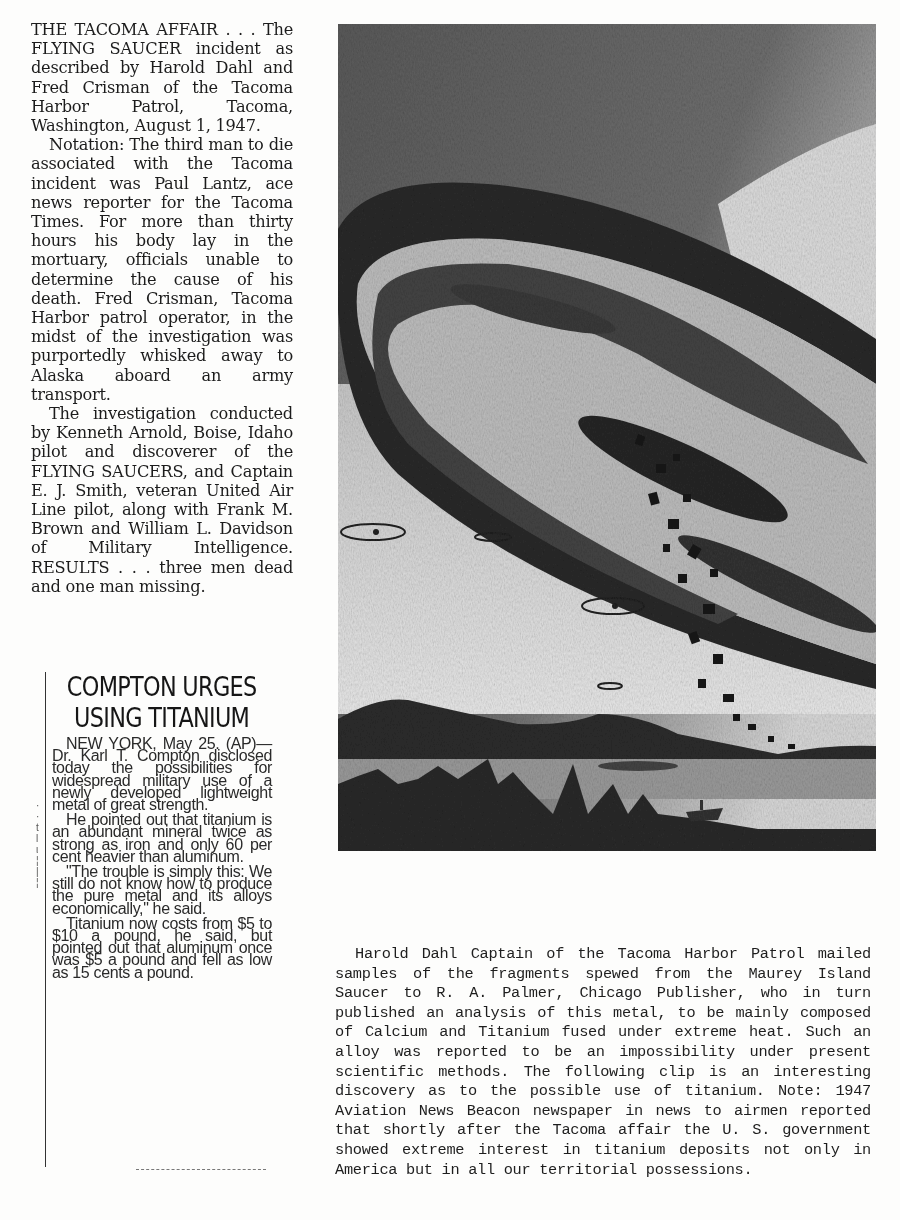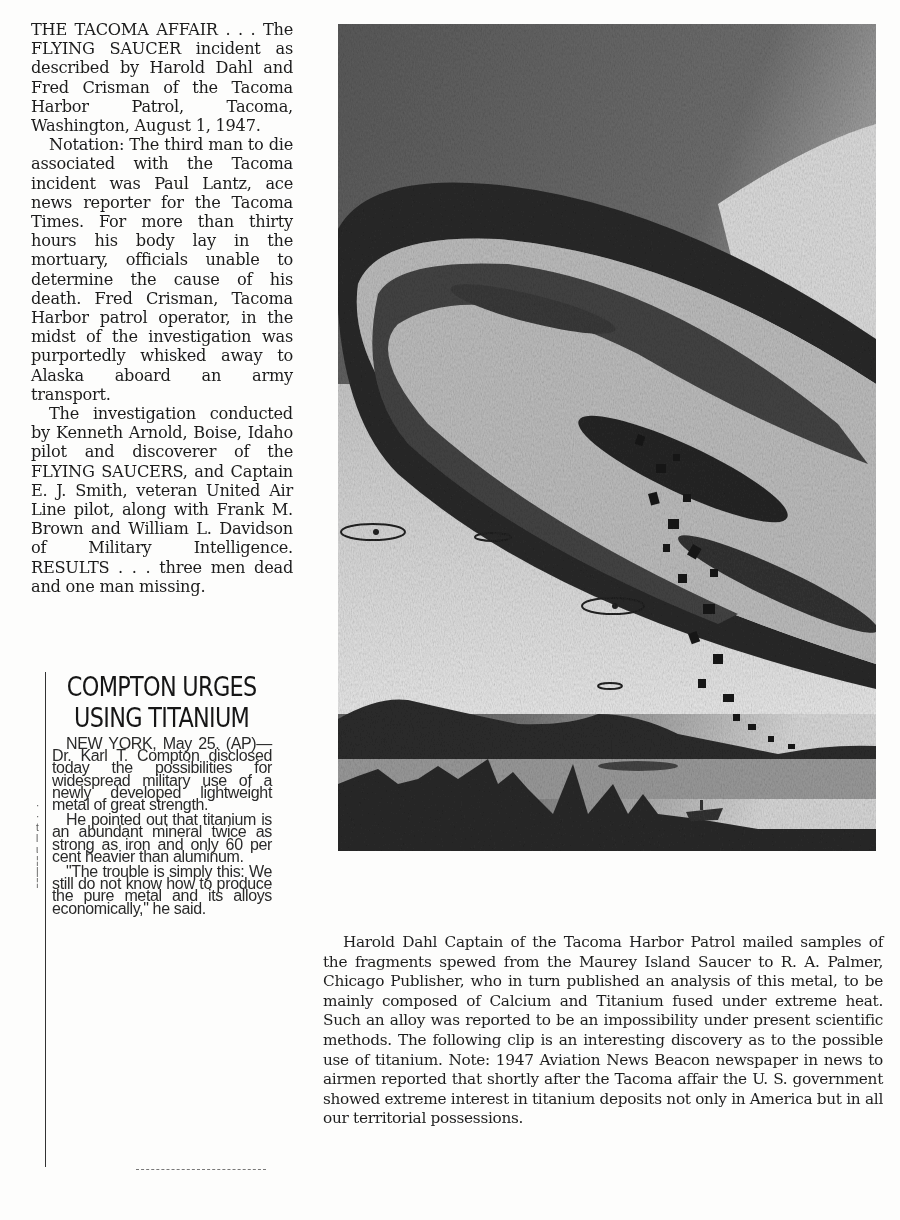--- a/index.html
+++ b/index.html
@@ -51,21 +51,21 @@
     position: absolute; left: 36px; top: 800px; width: 6px; height: 90px;
     font-family: "Liberation Sans", sans-serif; font-size: 10px; line-height: 11px; color: #555;
   }
 
   .caption {
     position: absolute; left: 323px; top: 933px; width: 560px;
     font-family: "DejaVu Serif", serif; font-size: 15.3px; line-height: 19.6px;
     letter-spacing: -0.3px; color: #1e1e1e;
     text-align: justify; text-align-last: left; text-indent: 20px;
   }
-  .caption p { margin: 0; }
+  .caption p { margin: 12px; font-family: Liberation Mono, monospace; }
 </style>
 </head>
 <body>
 
 <div class="col-left">
   <p>THE TACOMA AFFAIR . . . The FLYING SAUCER incident as described by Harold Dahl and Fred Crisman of the Tacoma Harbor Patrol, Tacoma, Washington, August 1, 1947.</p>
   <p>Notation: The third man to die associated with the Tacoma incident was Paul Lantz, ace news reporter for the Tacoma Times. For more than thirty hours his body lay in the mortuary, officials unable to determine the cause of his death. Fred Crisman, Tacoma Harbor patrol operator, in the midst of the investigation was purportedly whisked away to Alaska aboard an army transport.</p>
   <p>The investigation conducted by Kenneth Arnold, Boise, Idaho pilot and discoverer of the FLYING SAUCERS, and Captain E. J. Smith, veteran United Air Line pilot, along with Frank M. Brown and William L. Davidson of Military Intelligence. RESULTS . . . three men dead and one man missing.</p>
 </div>
 
@@ -158,19 +158,20 @@
 
 <div class="clipping">
   <div class="clip-headline">
     <div>COMPTON URGES</div>
     <div>USING TITANIUM</div>
   </div>
   <div class="clip-body">
     <p>NEW YORK, May 25. (AP)—Dr. Karl T. Compton disclosed today the possibilities for widespread military use of a newly developed lightweight metal of great strength.</p>
     <p>He pointed out that titanium is an abundant mineral twice as strong as iron and only 60 per cent heavier than aluminum.</p>
     <p>"The trouble is simply this: We still do not know how to produce the pure metal and its alloys economically," he said.</p>
+    <p>Titanium now costs from $5 to $10 a pound, he said, but pointed out that aluminum once was $5 a pound and fell as low as 15 cents a pound.</p>
   </div>
   <div class="clip-rule"></div>
 </div>
 
 <div class="caption">
   <p>Harold Dahl Captain of the Tacoma Harbor Patrol mailed samples of the fragments spewed from the Maurey Island Saucer to R. A. Palmer, Chicago Publisher, who in turn published an analysis of this metal, to be mainly composed of Calcium and Titanium fused under extreme heat. Such an alloy was reported to be an impossibility under present scientific methods. The following clip is an interesting discovery as to the possible use of titanium. Note: 1947 Aviation News Beacon newspaper in news to airmen reported that shortly after the Tacoma affair the U. S. government showed extreme interest in titanium deposits not only in America but in all our territorial possessions.</p>
 </div>
 
 </body></html>

